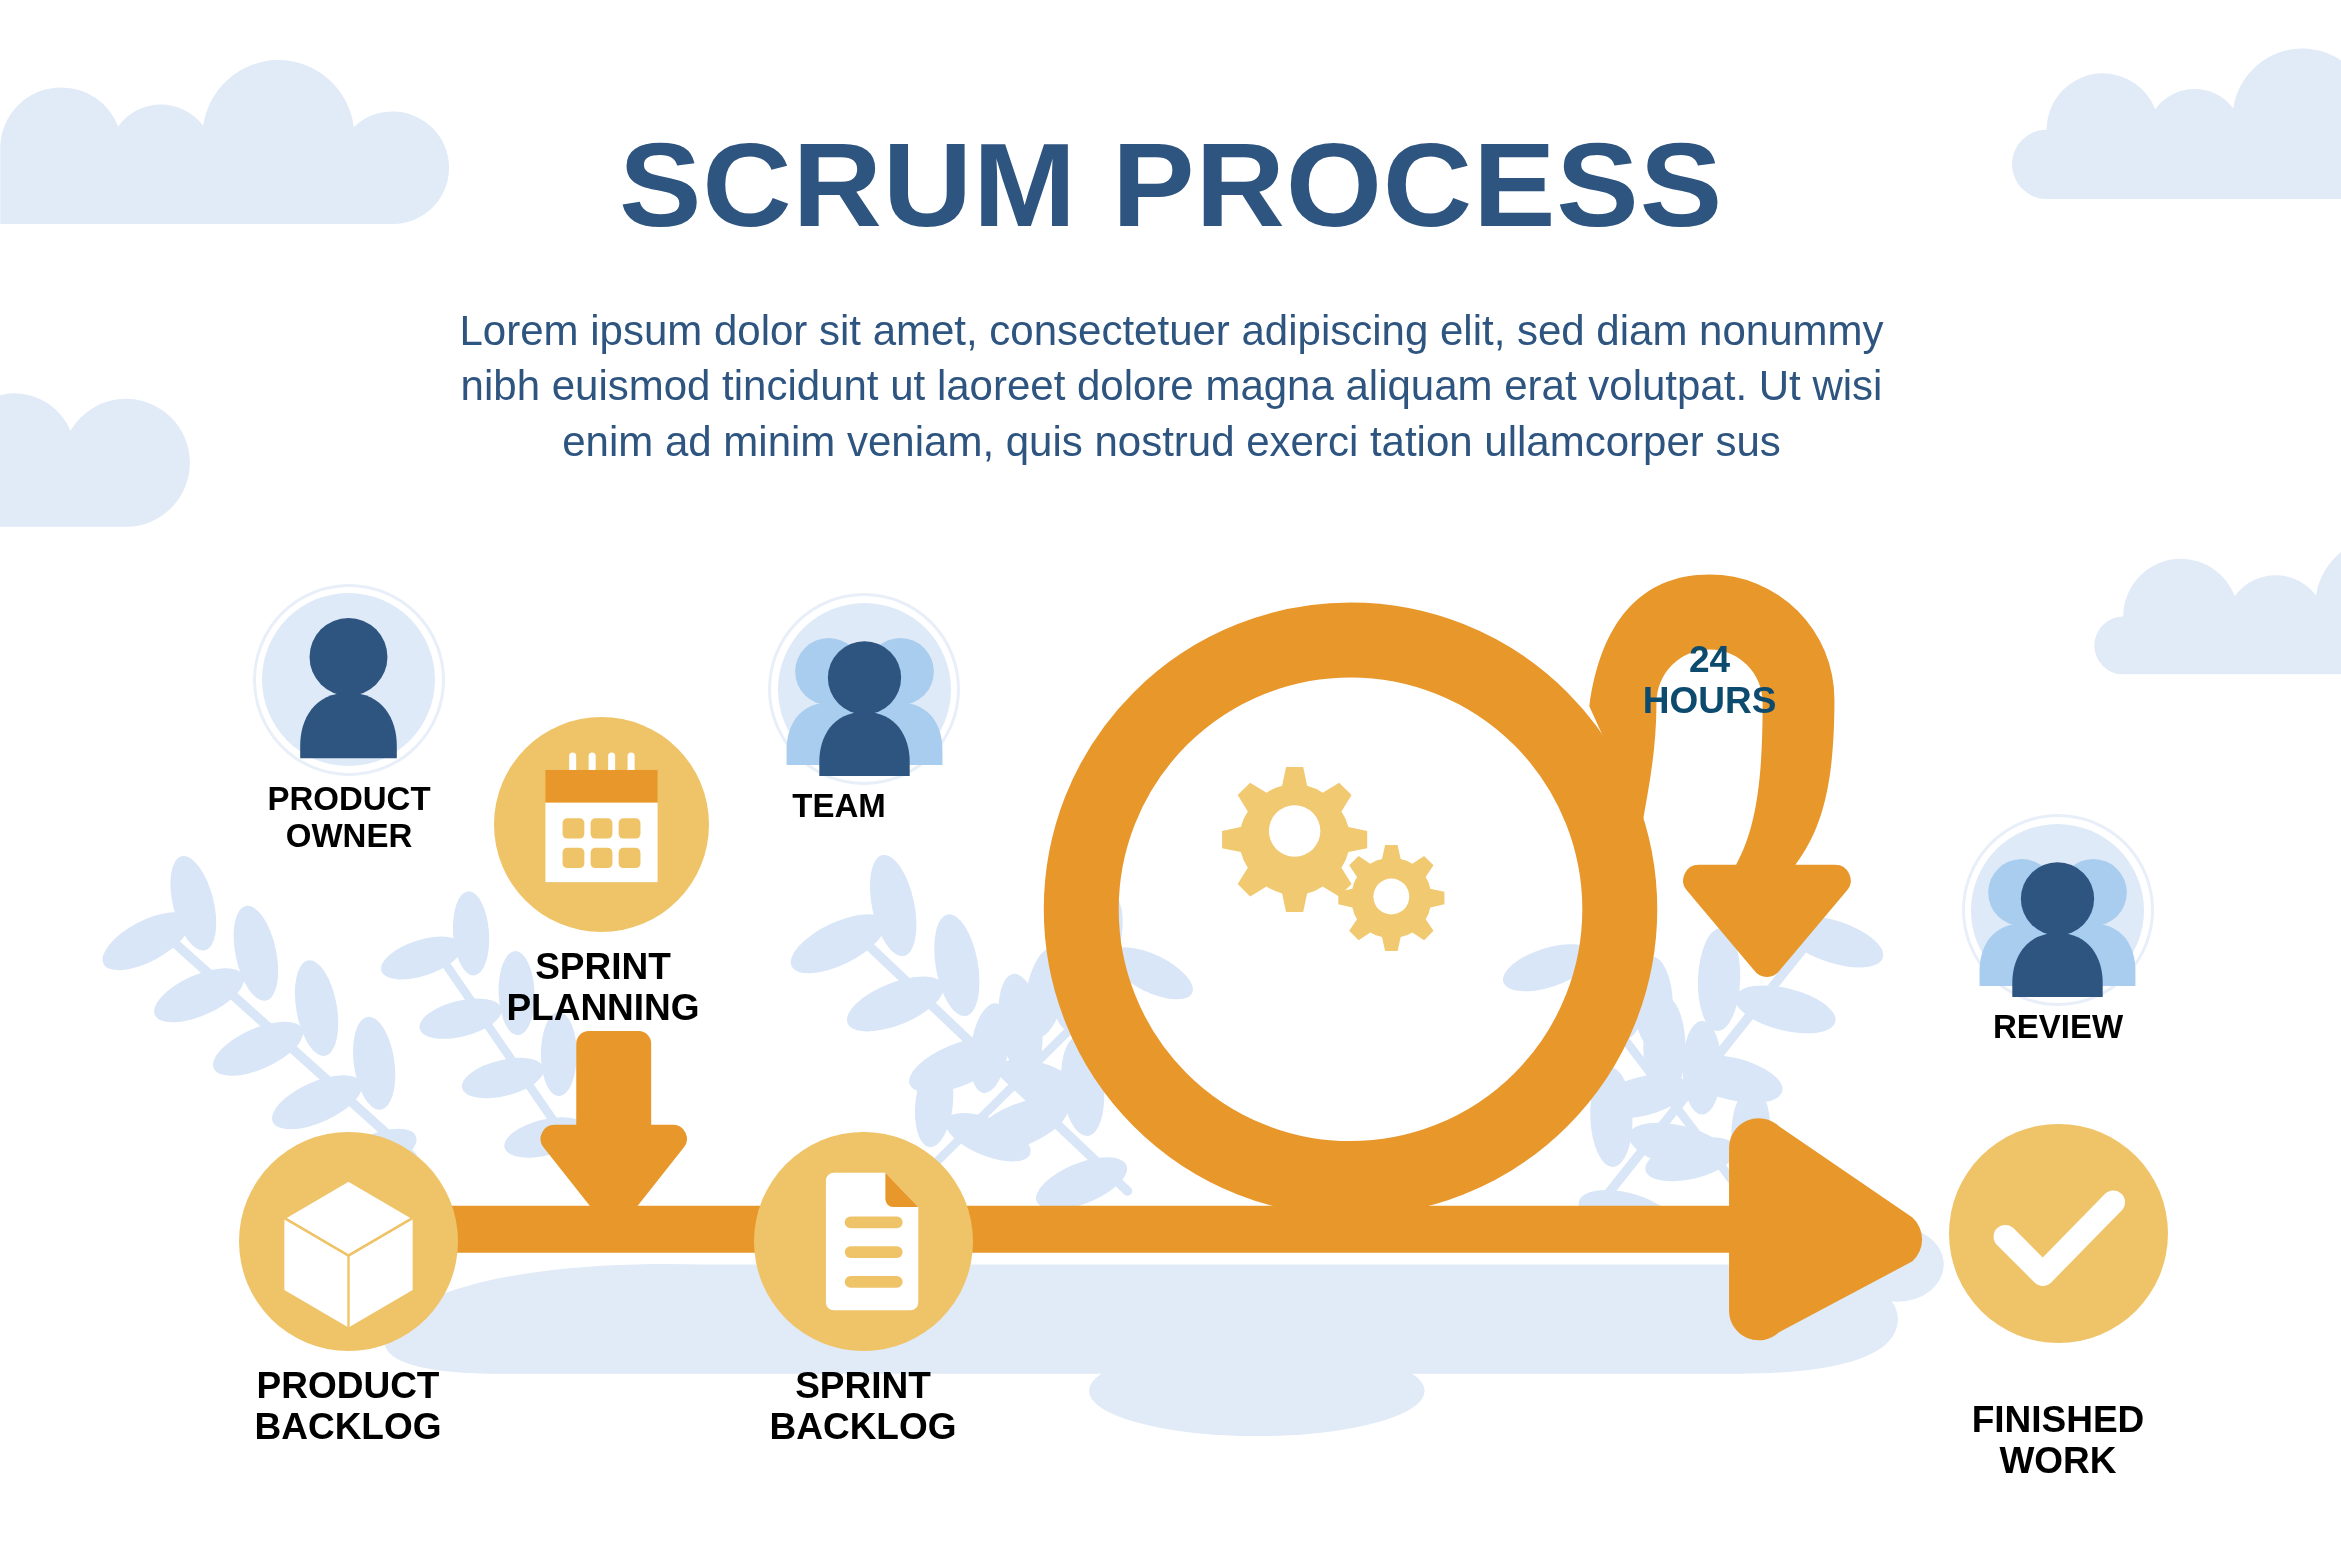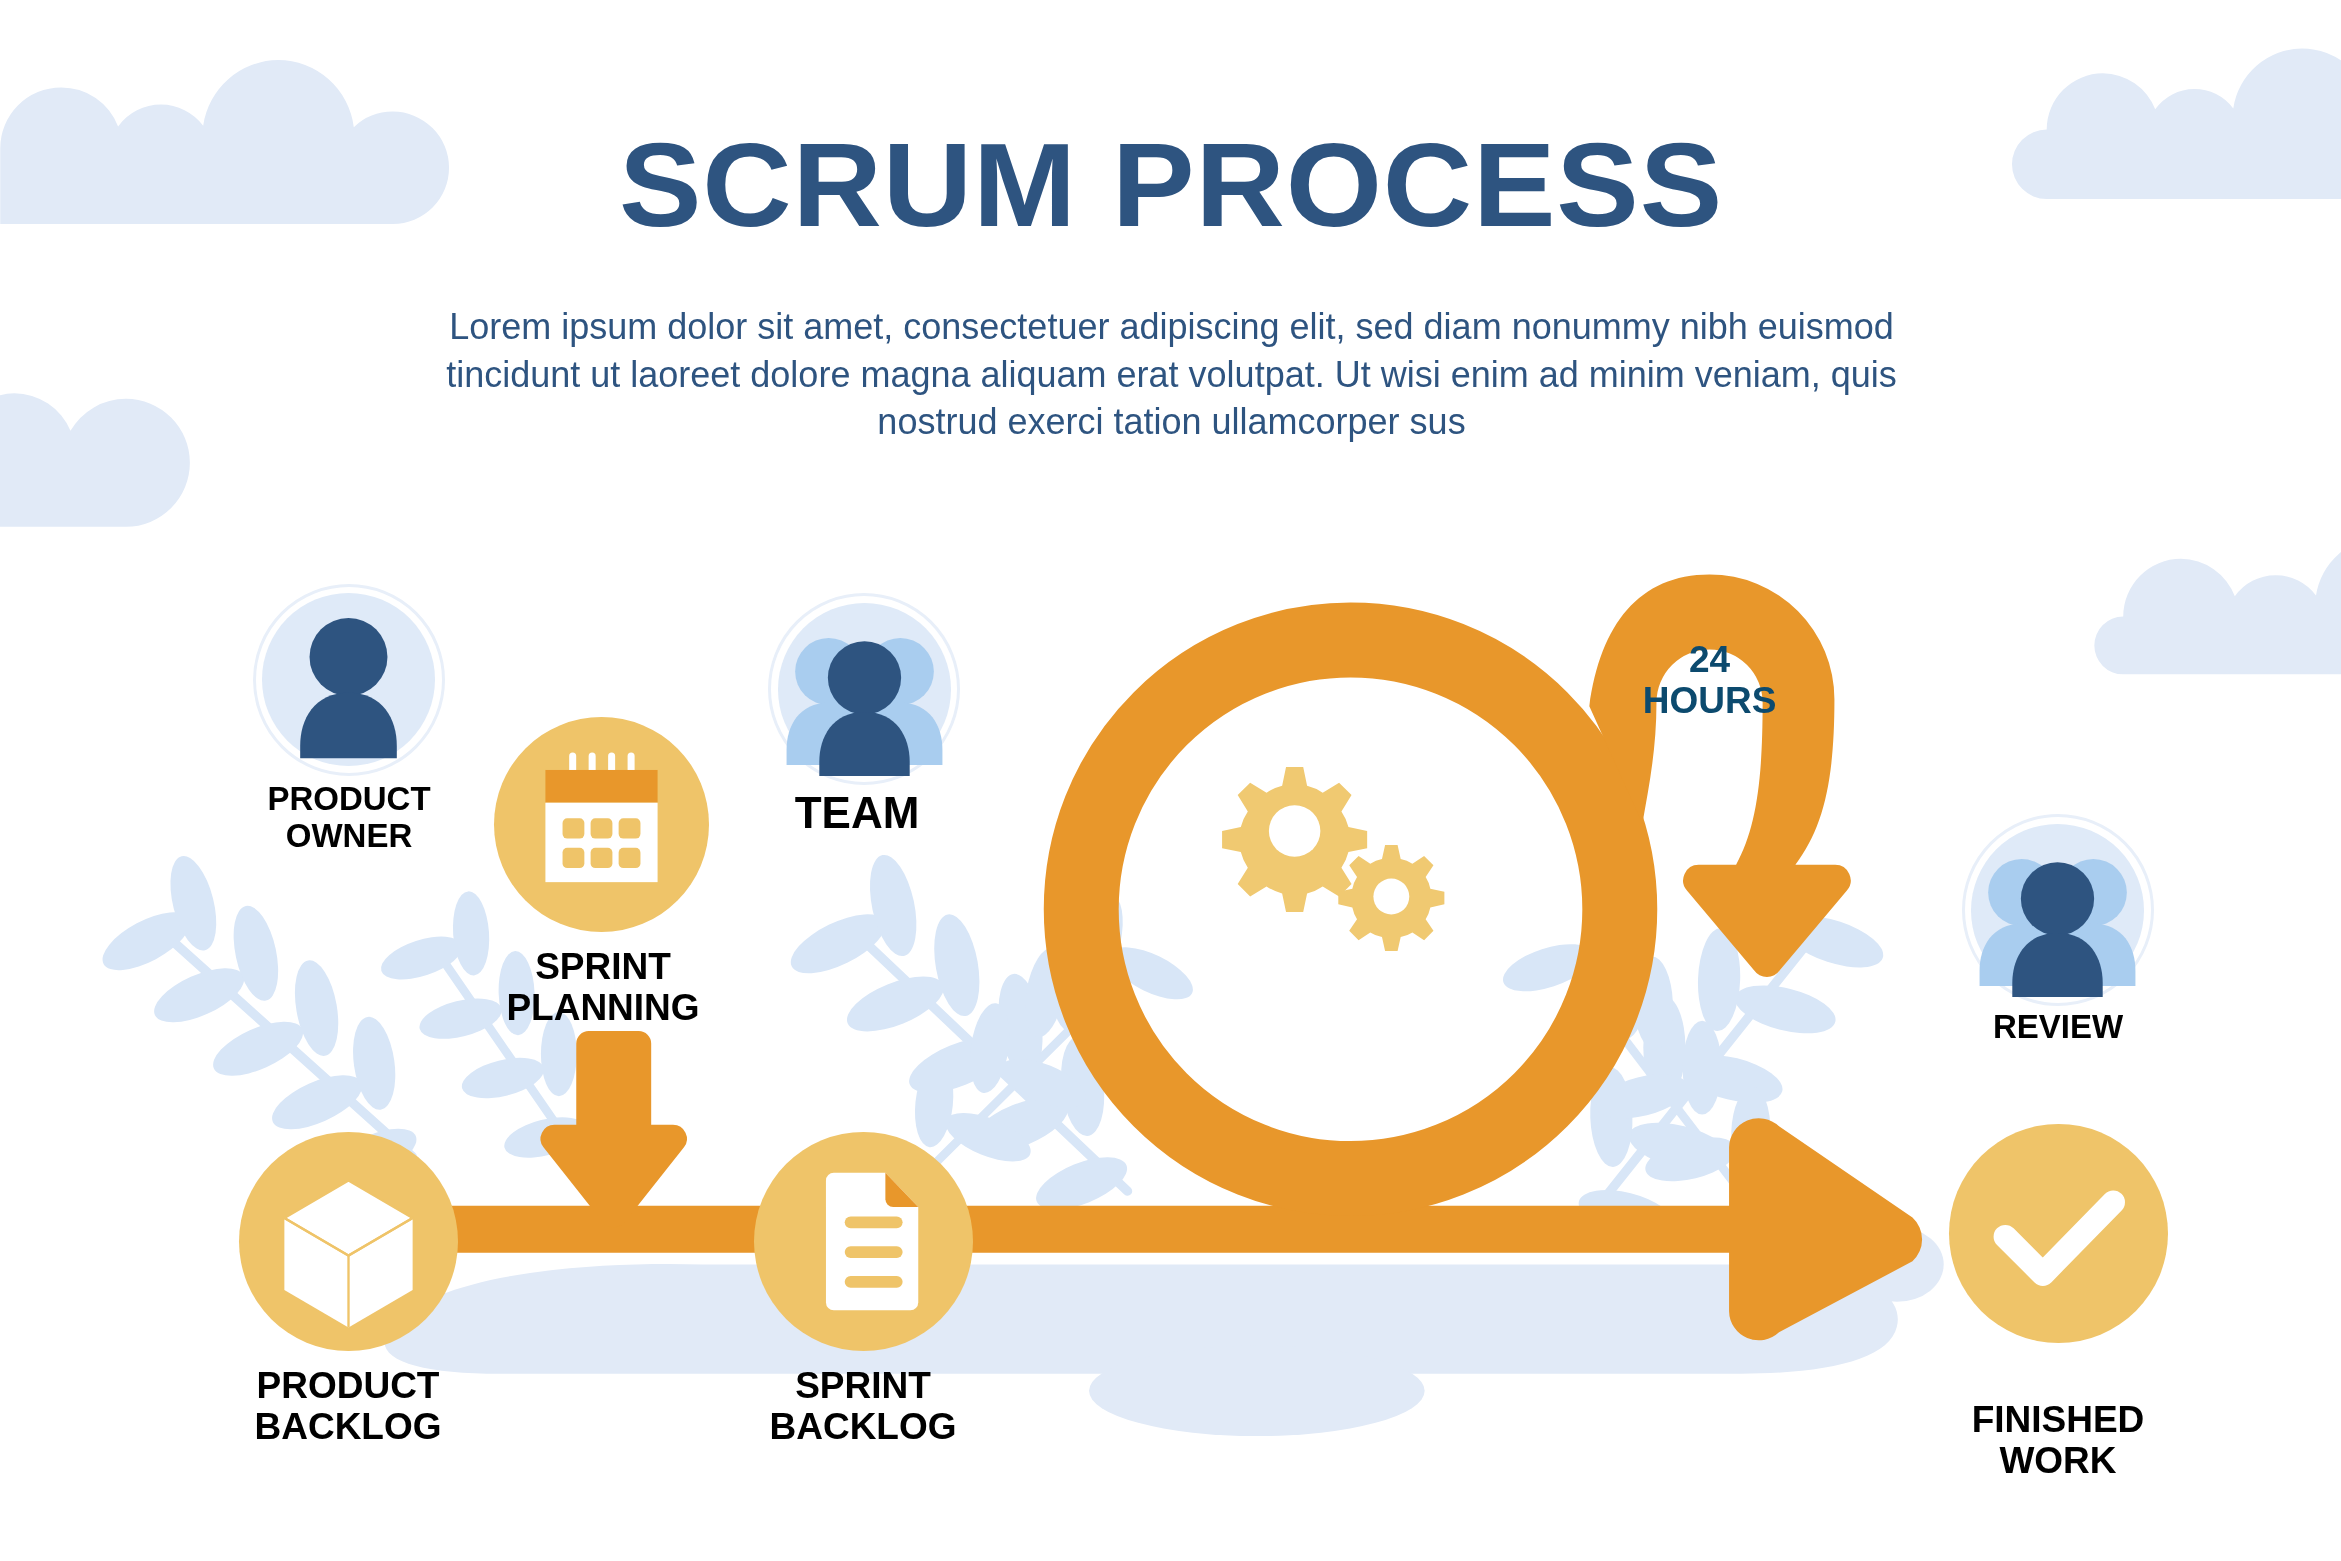--- a/index.html
+++ b/index.html
@@ -16,21 +16,21 @@
 
   
   #title{
     position:absolute;left:0;top:125px;width:2342px;text-align:center;
     font-size:119px;font-weight:bold;letter-spacing:0.8px;color:#2e5480;
     line-height:1;white-space:nowrap;z-index:4;
     transform:scaleX(1.04);transform-origin:center top;
   }
   #subtitle{
     position:absolute;left:422px;top:303px;width:1499px;text-align:center;
-    font-size:36px;line-height:1.32;color:#2e5480;font-weight:400;z-index:4;
+    font-size:42px;line-height:1.32;color:#2e5480;font-weight:400;z-index:4;
   }
 
   
   .node-label{
     position:absolute;text-align:center;color:#000000;font-weight:bold;
     line-height:1.12;z-index:5;white-space:pre-line;
   }
 
   
   .chip{position:absolute;border-radius:50%;z-index:3;}
@@ -253,21 +253,21 @@
         <path d="M65 128 c-38 0 -54 30 -54 60 l0 20 l108 0 l0 -20 c0 -30 -16 -60 -54 -60 Z"></path>
         <circle cx="157" cy="88" r="43"></circle>
         <path d="M157 128 c-38 0 -54 30 -54 60 l0 20 l108 0 l0 -20 c0 -30 -16 -60 -54 -60 Z"></path>
       </g>
       <g fill="#2e5480">
         <circle cx="111" cy="96" r="47"></circle>
         <path d="M111 140 c-41 0 -58 32 -58 64 l0 20 l116 0 l0 -20 c0 -32 -17 -64 -58 -64 Z"></path>
       </g>
     </svg>
   </div>
-  <div class="node-label" style="left:726px;top:788px;width:262px;font-size:44px;text-align:center;">TEAM</div>
+  <div class="node-label" style="left:708px;top:788px;width:262px;font-size:33px;text-align:center;">TEAM</div>
 
   <div class="chip chip-gold" style="left:239px;top:1132px;width:219px;height:219px;">
     <svg viewBox="0 0 280 280" width="219" height="219">
       <g>
         <path d="M140 62 L222 110 L140 158 L58 110 Z" fill="#ffffff"></path>
         <path d="M58 110 L140 158 L140 250 L58 202 Z" fill="#ffffff"></path>
         <path d="M222 110 L140 158 L140 250 L222 202 Z" fill="#ffffff"></path>
         <g stroke="#efc469" stroke-width="3" fill="none">
           <path d="M140 62 L222 110 L140 158 L58 110 Z"></path>
           <path d="M58 110 L140 158 L140 250"></path>

